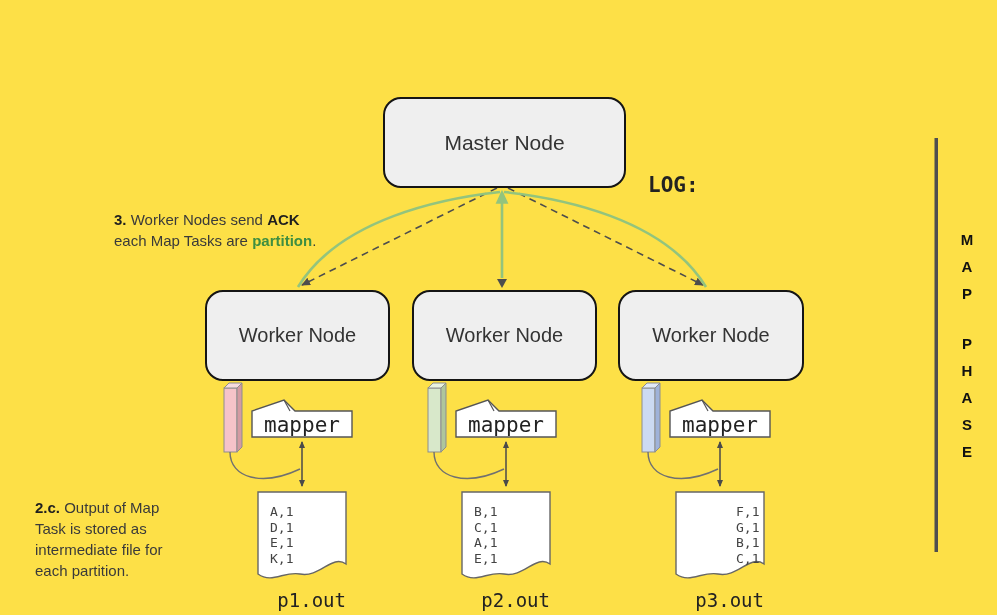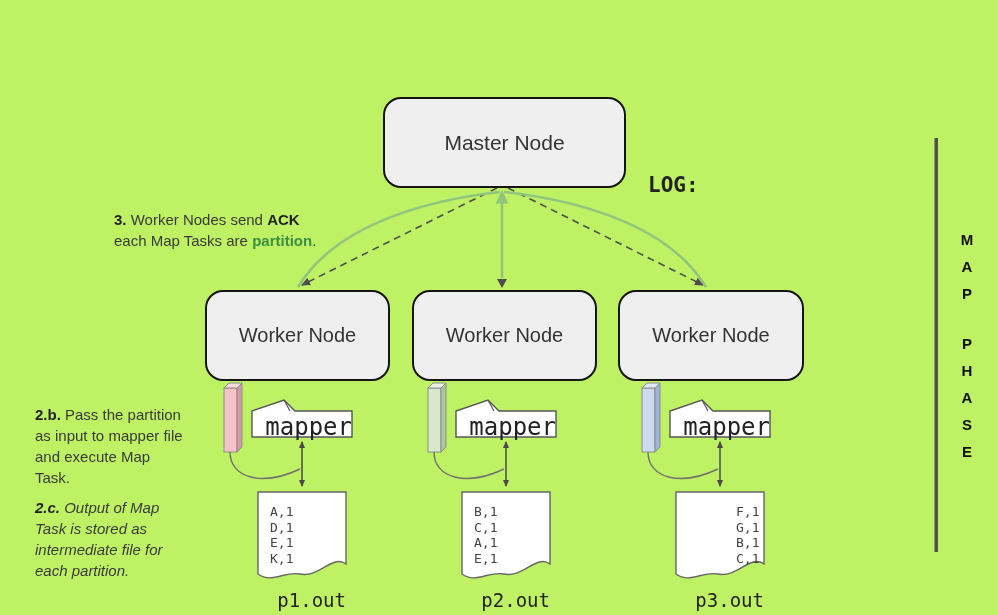--- a/index.html
+++ b/index.html
@@ -1,29 +1,29 @@
 <!DOCTYPE html>
 <html><head>
 <meta charset="utf-8">
 <style>
   html,body{margin:0;padding:0;background:#fff;}
-  .canvas{position:relative;width:997px;height:615px;background:#bef264;overflow:hidden;
+  .canvas{position:relative;width:997px;height:615px;background:#fde047;overflow:hidden;
           font-family:"Liberation Sans",sans-serif;}
   .layer{position:absolute;left:0;top:0;}
   .abs{position:absolute;}
   .node{position:absolute;background:#efefef;border:2.5px solid #151515;border-radius:18px;
         display:flex;align-items:center;justify-content:center;color:#333;}
   .master{left:383px;top:97px;width:239px;height:87px;font-size:21px;}
   .worker{top:290px;width:181px;height:87px;font-size:20px;}
   .w1{left:205px;} .w2{left:412px;} .w3{left:618px;width:182px;}
   .mono{font-family:"DejaVu Sans Mono","Liberation Mono",monospace;text-align:right;}
   .ann{position:absolute;font-size:15px;line-height:21px;color:#3a3a3a;}
   .b{font-weight:bold;color:#1f1f1f;}
   .green-b{font-weight:bold;color:#3e8e41;}
-  .maplabel{position:absolute;width:100px;top:413px;text-align:right;font-size:24px;color:#222;}
+  .maplabel{position:absolute;width:100px;top:413px;text-align:center;font-size:21px;color:#222;}
   .filetext{position:absolute;top:504px;font-size:13px;line-height:15.5px;color:#444;white-space:pre-line;}
   .outlabel{position:absolute;top:589px;width:88px;font-size:19px;color:#222;}
   .logline{font-size:21px;line-height:24px;color:#222;}
   .sideword{position:absolute;left:955px;width:24px;text-align:center;font-weight:bold;
             font-size:15px;line-height:27px;color:#111;white-space:pre-line;}
 </style>
 </head>
 <body>
 
 <div class="canvas">
@@ -92,25 +92,22 @@
     <span>Worker Node</span>
   </div>
 
   <div class="abs mono logline b" style="left:648px;top:173px;">LOG:</div>
 
   <div class="ann" style="left:114px;top:209px;width:240px;">
     <div><span class="b">3.</span><span> Worker Nodes send </span><span class="b">ACK</span></div>
     <div><span>each Map Tasks are </span><span class="green-b">partition</span><span>.</span></div>
   </div>
 
-  <div class="ann" style="left:35px;top:404px;width:152px;">
-    <span class="b">2.b.</span><span> Pass the partition as input to mapper file and execute Map Task.</span>
-  </div>
 
-  <div class="ann" style="left:35px;top:497px;width:146px;font-style:italic;">
+  <div class="ann" style="left:35px;top:497px;width:146px;">
     <span class="b">2.c.</span><span> Output of Map Task is stored as intermediate file for each partition.</span>
   </div>
 
   <div class="maplabel mono" style="left:252px;">mapper</div>
   <div class="maplabel mono" style="left:456px;">mapper</div>
   <div class="maplabel mono" style="left:670px;">mapper</div>
 
   <div class="filetext mono" style="left:270px;">A,1
 D,1
 E,1

